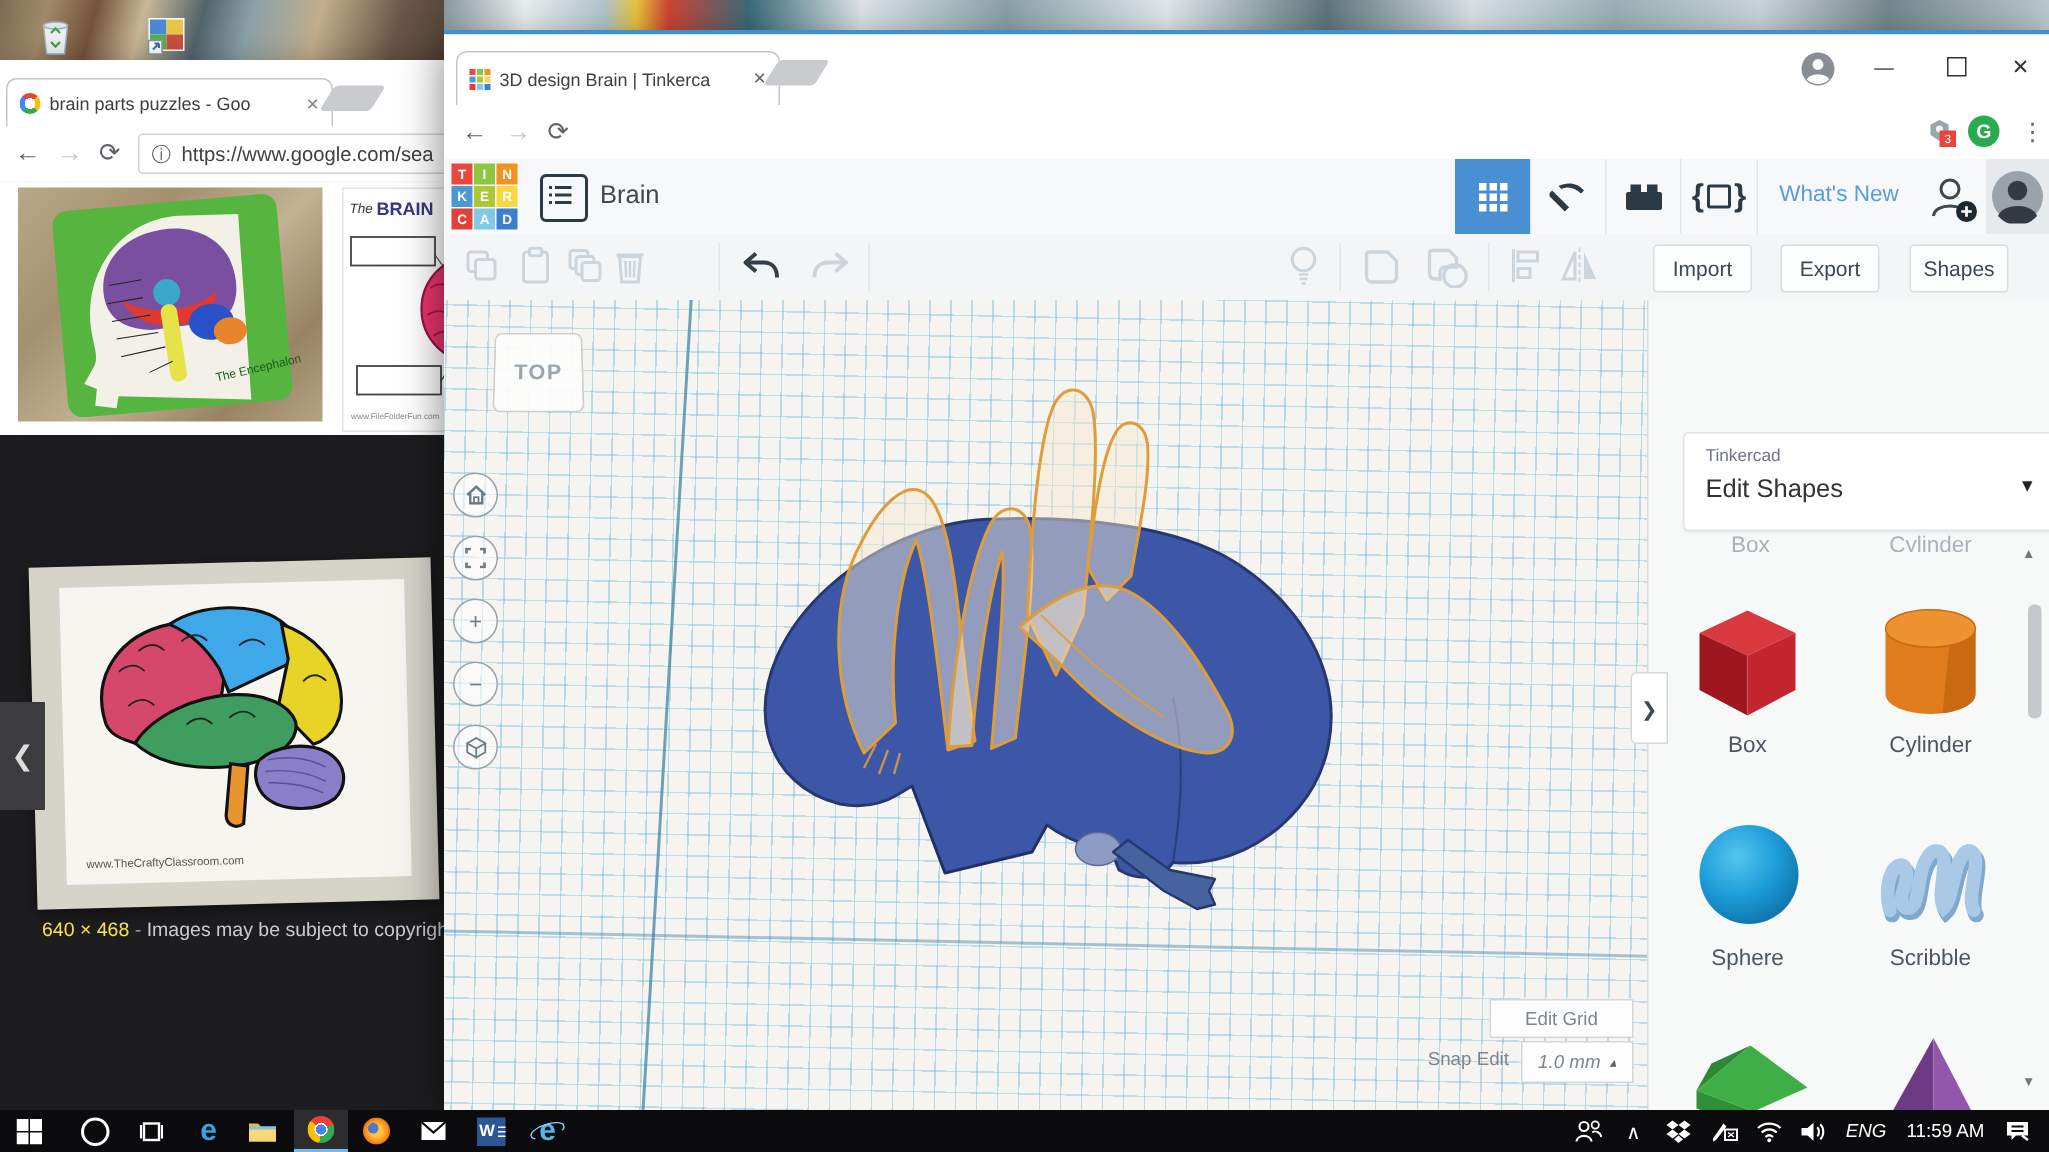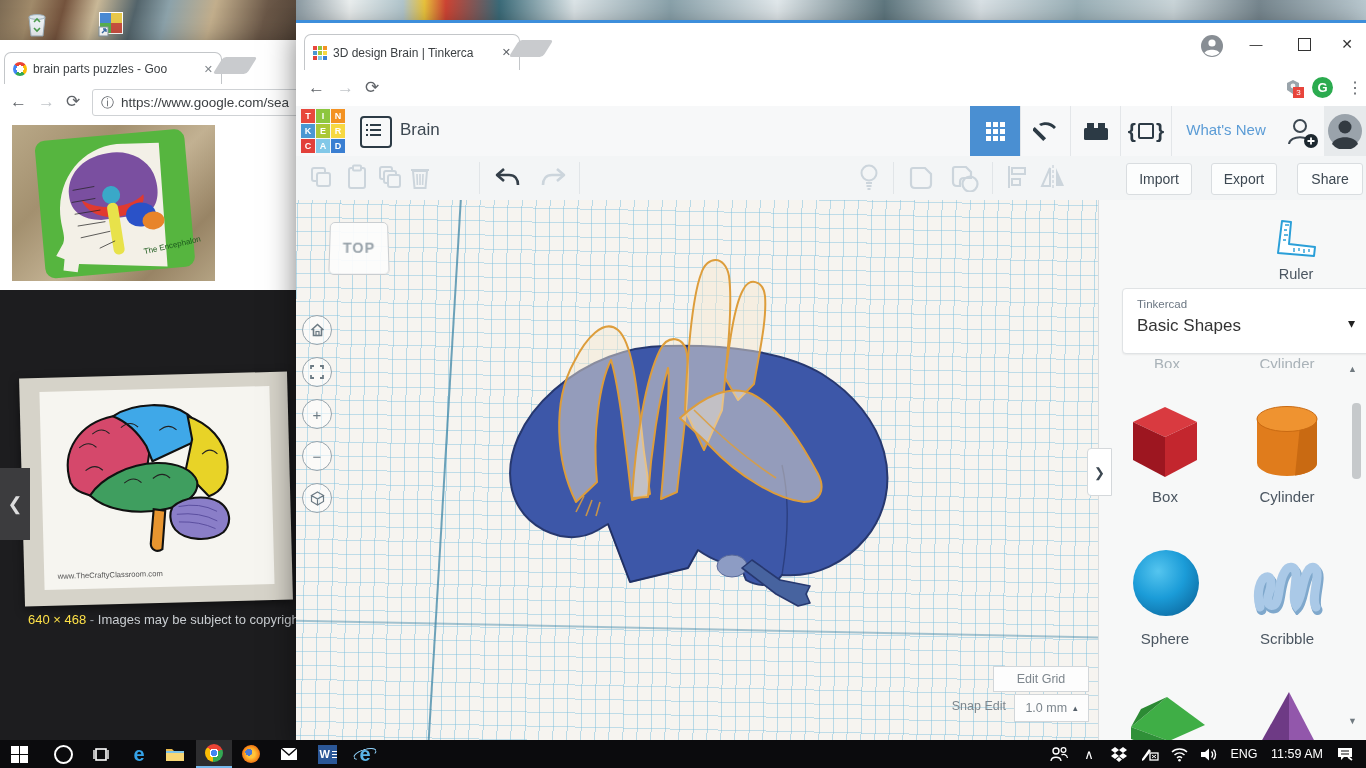--- a/index.html
+++ b/index.html
@@ -24,21 +24,21 @@
   
   #tkwin{left:296px;top:20px;width:1070px;height:720px;background:#fff;}
   #tk-topline{left:0;top:0;width:1070px;height:3px;background:#3d8edb;}
   .hdr-btn{height:50px;display:flex;align-items:center;justify-content:center;border-left:1px solid #e3e6e9;}
   .logo-grid{display:grid;grid-template-columns:repeat(3,14px);grid-template-rows:repeat(3,14px);gap:1px;}
   .logo-grid span{display:flex;align-items:center;justify-content:center;color:#fff;font-size:9px;font-weight:bold;}
   .appsgrid{display:grid;grid-template-columns:repeat(3,5px);grid-template-rows:repeat(3,5px);gap:2px;}
   .appsgrid i{background:#fff;}
   .tool-ic{color:#ccd5dc;}
   .tk-btn{background:#fcfdfd;border:1px solid #d9dde0;border-radius:3px;display:flex;align-items:center;
-    justify-content:center;font-size:14px;color:#3d4852;margin-left:24px;}
+    justify-content:center;font-size:14px;color:#3d4852;}
   
   #canvas{left:0;top:180px;width:802px;height:540px;overflow:hidden;background:#f6f4f0;}
   #gridlayer{position:absolute;left:-60px;top:-60px;right:-60px;bottom:-60px;transform:rotate(1.2deg);
     background-image:
       repeating-linear-gradient(90deg,rgba(124,191,221,.5) 0,rgba(124,191,221,.5) 1px,transparent 1px,transparent 14px),
       repeating-linear-gradient(0deg,rgba(124,191,221,.45) 0,rgba(124,191,221,.45) 1px,transparent 1px,transparent 14px);}
   .navcircle{width:28px;height:28px;border:1.5px solid #97a4ac;border-radius:50%;background:rgba(255,255,255,.55);
     display:flex;align-items:center;justify-content:center;color:#6d7b84;font-size:15px;}
   #viewcube{left:34px;top:22px;width:56px;height:50px;background:rgba(252,252,252,.93);border:1px solid #c9cdd0;
     border-radius:5px;transform:perspective(260px) rotateX(16deg);transform-origin:top center;
@@ -126,20 +126,33 @@
               <line x1="62" y1="86" x2="88" y2="84"></line>
                 <line x1="64" y1="98" x2="92" y2="96"></line>
               <line x1="66" y1="110" x2="96" y2="106"></line>
                 <line x1="84" y1="122" x2="100" y2="116"></line>
             </g>
             <text x="128" y="132" font-size="8" fill="#1d5a1d" transform="rotate(-8 128 132)">The Encephalon</text>
           </g>
         </svg>
       </div>
 
+      <div class="a" style="left:228px;top:4px;width:68px;height:161px;background:#fff;border:1px solid #e2e2e2;overflow:hidden;">
+        <svg width="68" height="161" viewBox="0 0 68 161">
+          <text x="4" y="16" font-size="9" font-style="italic" fill="#333">The</text>
+          <text x="22" y="17" font-size="12" font-weight="bold" fill="#3a3580">BRAIN</text>
+          <rect x="5" y="32" width="56" height="19" fill="#fff" stroke="#444" stroke-width="1.2"></rect>
+          <line x1="61" y1="44" x2="74" y2="62" stroke="#444" stroke-width="0.8"></line>
+          <circle cx="88" cy="80" r="36" fill="#e8356d" stroke="#99104a" stroke-width="1.5"></circle>
+          <path d="M58 66 q8 -6 14 2 M56 84 q10 -6 16 2 M60 98 q8 -6 14 0" stroke="#a8124a" stroke-width="1.2" fill="none"></path>
+          <rect x="9" y="118" width="56" height="19" fill="#fff" stroke="#444" stroke-width="1.2"></rect>
+          <line x1="65" y1="128" x2="76" y2="110" stroke="#444" stroke-width="0.8"></line>
+          <text x="5" y="153" font-size="5.5" fill="#8a8a8a">www.FileFolderFun.com</text>
+        </svg>
+      </div>
     </div>
 
     <div id="bg-dark">
       <div class="a" style="left:22px;top:85px;width:268px;height:228px;transform:rotate(-1.5deg);
            background:#d6d3c9;box-shadow:0 3px 10px rgba(0,0,0,.5);">
         <div class="a" style="left:20px;top:14px;right:18px;bottom:16px;background:#f6f5f0;">
           <svg width="230" height="198" viewBox="0 0 240 200">
             <g stroke="#111" stroke-width="2.2">
               <path d="M30 92 C20 58 42 30 76 24 C96 20 112 24 118 34 L110 80 C98 100 66 112 50 106 C38 102 33 99 30 92 Z" fill="#d5486b"></path>
               <path d="M76 24 C98 10 136 10 154 24 C164 32 168 42 162 52 L116 72 L110 56 C102 42 90 30 76 24 Z" fill="#3fa8e8"></path>
@@ -370,21 +383,21 @@
             <line x1="14" y1="1" x2="14" y2="25" stroke="currentColor" stroke-width="1.4" stroke-dasharray="3 2"></line>
           </svg>
       </div>
       <div class="a tk-btn" style="left:806px;top:7px;width:64px;height:30px;">
           <span>Import</span>
         </div>
       <div class="a tk-btn" style="left:891px;top:7px;width:64px;height:30px;">
           <span>Export</span>
         </div>
       <div class="a tk-btn" style="left:977px;top:7px;width:64px;height:30px;">
-          <span>Share</span>
+          <span>Shapes</span>
         </div>
     </div>
 
     <div id="canvas" class="a">
       <div id="gridlayer">
         <div class="a" style="left:208px;top:0;width:2px;height:100%;background:rgba(62,134,166,.75);transform:rotate(2.2deg);"></div>
         <div class="a" style="left:0;top:488px;width:100%;height:2px;background:rgba(62,134,166,.45);"></div>
       </div>
 
       <svg class="a" style="left:184px;top:50px;" width="440" height="380" viewBox="0 0 440 380">
@@ -426,42 +439,35 @@
       <div class="a navcircle" style="left:6px;top:283px;">
         <svg width="15" height="15" viewBox="0 0 15 15">
             <path d="M7.5 1 L13.5 4.5 L7.5 8 L1.5 4.5 Z M1.5 4.5 V10.5 L7.5 14 V8 M13.5 4.5 V10.5 L7.5 14" fill="none" stroke="#6d7b84" stroke-width="1.2"></path>
           </svg>
       </div>
 
       <div class="a canvas-btn" style="left:697px;top:466px;width:94px;height:24px;">
           <span>Edit Grid</span>
         </div>
       <span class="a" style="left:638px;top:499px;width:72px;text-align:right;font-size:12.5px;color:#7d868d;">Snap Edit</span>
-      <div class="a canvas-btn" style="left:718px;top:494px;width:73px;height:26px;gap:6px;">
+      <div class="a canvas-btn" style="left:718px;top:494px;width:73px;height:26px;gap:6px;font-style:italic;">
         <span>1.0 mm</span>
         <span style="color:#55606a;font-size:9px;">▴</span>
       </div>
     </div>
 
     <div class="a" style="left:791px;top:428px;width:23px;height:46px;background:#fff;border:1px solid #d4d8db;border-radius:4px 0 0 4px;display:flex;align-items:center;justify-content:center;color:#3d4852;font-size:13px;z-index:5;">
       <span>❯</span>
     </div>
 
     <div id="panel" class="a">
-      <div class="a" style="left:142px;top:18px;width:110px;text-align:center;">
-        <svg width="44" height="42" viewBox="0 0 44 42">
-          <path d="M8 3 L17 4 L15 26 L41 29 L40 38 L4 35 Z" fill="#fff" stroke="#2a9fd8" stroke-width="2" stroke-linejoin="round"></path>
-          <path d="M11 7 h4 M10 12 h3 M10 17 h4 M9 22 h3 M20 30 v4 M25 30 v3 M30 31 v4 M35 31 v3" stroke="#2a9fd8" stroke-width="1.4"></path>
-        </svg>
-        <div style="font-size:14.5px;color:#4b5661;margin-top:2px;">Ruler</div>
-      </div>
 
       <div class="a" style="left:10px;top:88px;width:246px;height:64px;background:#fff;border:1px solid #e0e3e5;border-radius:4px;box-shadow:0 1px 2px rgba(0,0,0,.06);margin-left:13px;">
         <div style="position:absolute;left:14px;top:9px;font-size:11.5px;color:#6b7682;">Tinkercad</div>
-        <div style="position:absolute;left:14px;top:27px;font-size:17px;color:#333;">Basic Shapes</div>
+        <div style="position:absolute;left:14px;top:27px;font-size:17px;color:#333;">Edit Shapes</div>
         <span style="position:absolute;right:14px;top:26px;color:#222;font-size:14px;">▾</span>
       </div>
 
       <div class="panel-top-label" style="left:8px;top:155px;width:120px;text-align:center;">Box</div>
       <div class="panel-top-label" style="left:128px;top:155px;width:120px;text-align:center;">Cylinder</div>
 
       <div class="a" style="left:30px;top:205px;width:72px;height:74px;">
         <svg width="72" height="74" viewBox="0 0 72 74">
           <polygon points="36,2 68,17 36,32 4,17" fill="#d93a40"></polygon>
           <polygon points="4,17 36,32 36,72 4,55" fill="#9d1620"></polygon>
@@ -604,21 +610,21 @@
         <path d="M2 5 C6 1 13 1 17 5 M4.5 8 C7.5 5.2 11.5 5.2 14.5 8 M7 11 C8.5 9.6 10.5 9.6 12 11" fill="none" stroke="#fff" stroke-width="1.5"></path>
         <circle cx="9.5" cy="13.2" r="1.3" fill="#fff"></circle>
       </svg>
     </div>
     <div class="tb-ic">
       <svg width="19" height="15" viewBox="0 0 19 15">
         <polygon points="1,5 5,5 9,1.5 9,13.5 5,10 1,10" fill="#fff"></polygon>
         <path d="M11.5 4.5 C13 6 13 9 11.5 10.5 M13.5 2.5 C16.2 5 16.2 10 13.5 12.5" fill="none" stroke="#fff" stroke-width="1.4"></path>
       </svg>
     </div>
-    <div class="tb-ic tray-txt" style="width:40px;">
+    <div class="tb-ic tray-txt" style="width:40px;font-style:italic;">
         <span>ENG</span>
       </div>
     <div class="tb-ic tray-txt" style="width:66px;">
         <span>11:59 AM</span>
       </div>
     <div class="tb-ic" style="margin-right:6px;">
       <svg width="18" height="16" viewBox="0 0 18 16">
         <path d="M2 2 H16 V11 H8 L5 14 V11 H2 Z" fill="#fff"></path>
         <path d="M5 5 h8 M5 8 h8" stroke="#0b0b0d" stroke-width="1.2"></path>
         <path d="M12 11 l4 3" stroke="#fff" stroke-width="1.6"></path>

